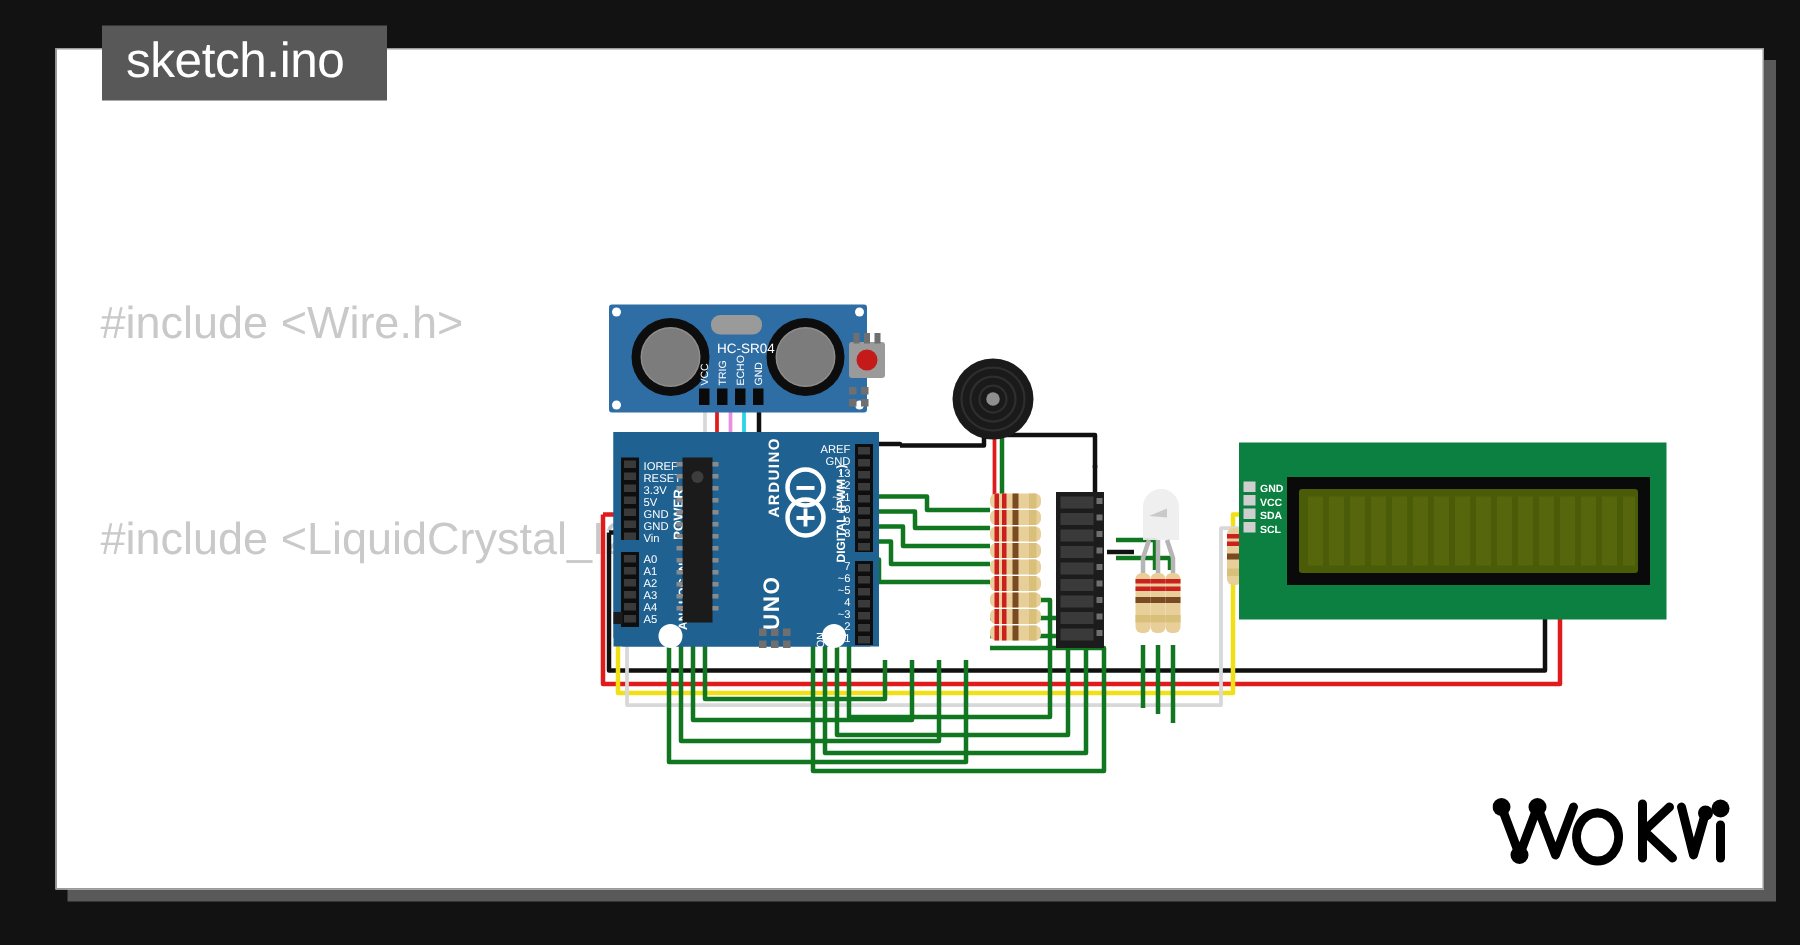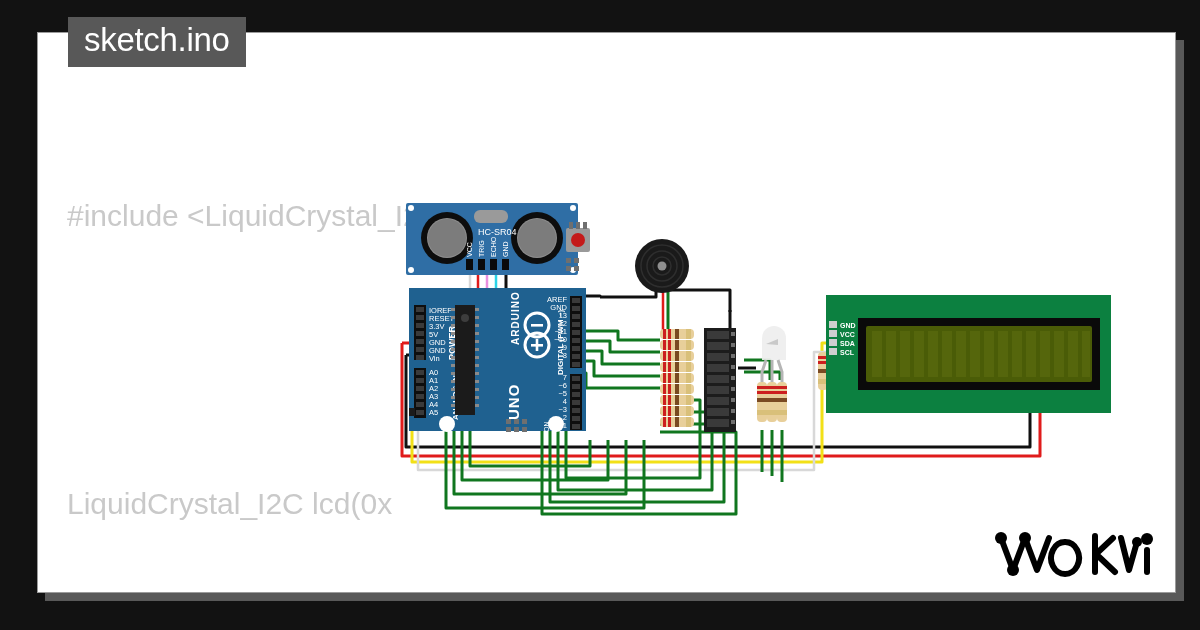--- a/index.html
+++ b/index.html
@@ -18,21 +18,21 @@
   }
   .panel{
     position:absolute;left:37px;top:32px;width:1139px;height:561px;
     background:#ffffff;border:1px solid #9b9b9b;box-sizing:border-box;
   }
 
   
   .title-badge{
     position:absolute;left:68px;top:17px;
     background:#585858;color:#ffffff;
-    padding:6px 16px 9px 16px;
+    padding:6px 28px 9px 16px;
     font-size:33px;line-height:1.05;letter-spacing:-0.3px;
     white-space:nowrap;
   }
 
   
   .code{
     position:absolute;left:67px;top:96px;width:700px;
     color:#c9c9c9;font-size:30px;line-height:48px;
     white-space:pre;
   }
@@ -48,20 +48,21 @@
 </head>
 <body>
 
 <div id="stage">
 
   <div class="panel-shadow"></div>
 
   <div class="panel"></div>
 
   <div class="code">
+    <span class="ln">#include &lt;Wire.h&gt;</span>
     <span class="ln">#include &lt;LiquidCrystal_I2C.h&gt;</span>
     <span class="ln blank"></span>
     <span class="ln">LiquidCrystal_I2C lcd(0x</span>
     
     
     
     
     
     
   </div>

